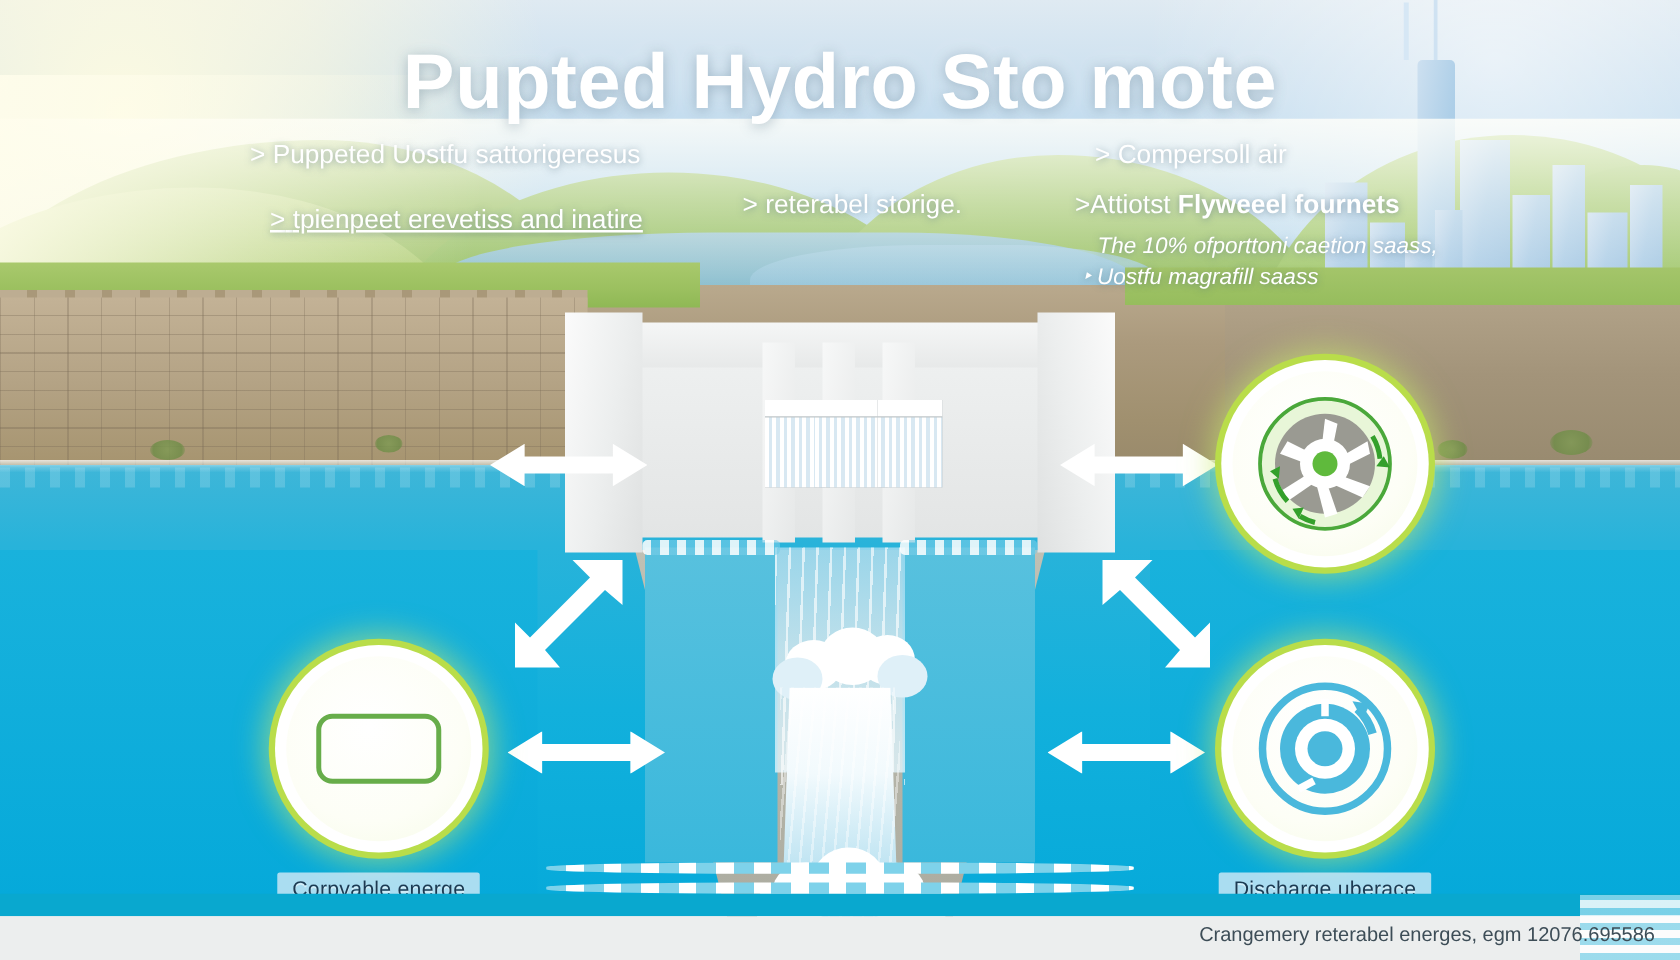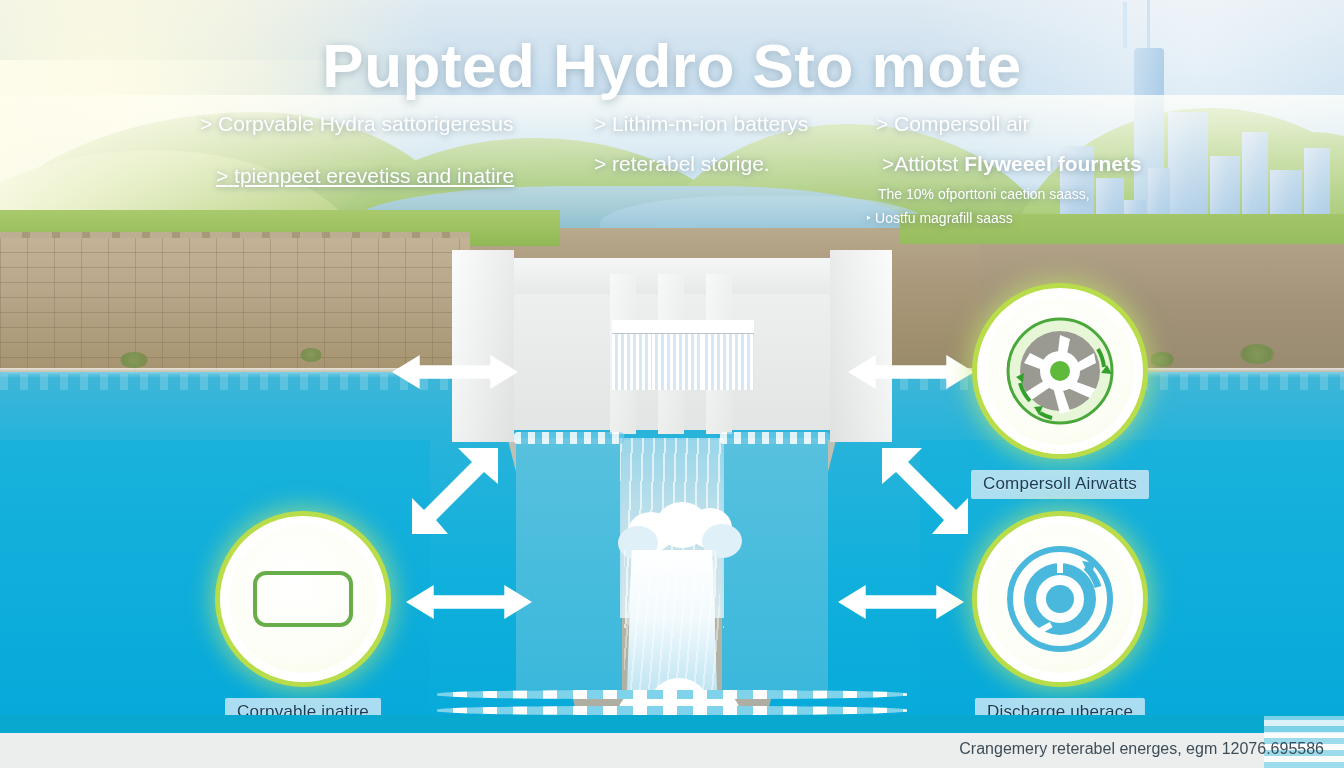--- a/index.html
+++ b/index.html
@@ -267,21 +267,21 @@
   
   .title{
     position:absolute;left:0;top:30px;width:1344px;text-align:center;
     font-size:62px;font-weight:bold;color:#ffffff;letter-spacing:.5px;
     text-shadow:0 2px 10px rgba(90,120,140,.45), 0 0 26px rgba(255,255,255,.35);
   }
   .bul{
     position:absolute;color:#ffffff;font-size:21px;white-space:nowrap;
     text-shadow:0 1px 6px rgba(70,100,120,.55);
   }
-  .bul.sm{font-size:14px;}
+  .bul.sm{font-size:18px;font-style:italic;}
   .bul.bold b{font-weight:bold;}
 
   
   .footer-band{
     position:absolute;left:0;top:715px;width:1344px;height:18px;background:#09a8cf;
   }
   .footer{
     position:absolute;left:0;top:733px;width:1344px;height:35px;background:#eceeee;
   }
   .footer-text{
@@ -424,31 +424,30 @@
         <circle cx="62" cy="62" r="20" fill="#ffffff"></circle>
         <circle cx="62" cy="62" r="10" fill="#5fba3c"></circle>
         <path d="M100 40 a44 44 0 0 1 6 18" fill="none" stroke="#34a02c" stroke-width="4"></path>
         <path d="M103 64 l6 -8 5 9 z" fill="#34a02c"></path>
         <path d="M22 74 a44 44 0 0 0 10 18" fill="none" stroke="#34a02c" stroke-width="4"></path>
         <path d="M18 68 l8 -4 -1 10 z" fill="#34a02c"></path>
         <path d="M42 104 a44 44 0 0 0 12 5" fill="none" stroke="#34a02c" stroke-width="4"></path>
         <path d="M36 98 l9 -1 -4 9 z" fill="#34a02c"></path>
       </svg>
     </div>
-    <div class="node-label">Compersoll Airwatts</div>
   </div>
 
   <div class="node" style="left:220px;top:516px;">
     <div class="node-ring"></div>
     <div class="node-inner">
       <svg width="104" height="60" viewBox="0 0 104 60">
         <rect x="4" y="4" width="96" height="52" rx="11" fill="none" stroke="#67ad4a" stroke-width="4"></rect>
       </svg>
     </div>
-    <div class="node-label">Corpvable inatire</div>
+    <div class="node-label">Corpvable energe</div>
   </div>
 
   <div class="node" style="left:977px;top:516px;">
     <div class="node-ring"></div>
     <div class="node-inner">
       <svg width="124" height="124" viewBox="0 0 124 124">
         <circle cx="62" cy="62" r="50" fill="none" stroke="#4ab8dc" stroke-width="6"></circle>
         <circle cx="62" cy="62" r="36" fill="#4ab8dc"></circle>
         <circle cx="62" cy="62" r="24" fill="#ffffff"></circle>
         <circle cx="62" cy="62" r="14" fill="#4ab8dc"></circle>
@@ -458,41 +457,37 @@
         <path d="M84 24 l14 2 -6 13 z" fill="#4ab8dc"></path>
       </svg>
     </div>
     <div class="node-label">Discharge  uberace</div>
   </div>
 
   <div class="title">Pupted Hydro Sto mote</div>
 
   <div class="bul" style="left:200px;top:112px;">
     <span>&gt;</span>
-    <span>Corpvable Hydra sattorigeresus</span>
-  </div>
-  <div class="bul" style="left:594px;top:112px;">
-    <span>&gt;</span>
-    <span>Lithim-m-ion batterys</span>
+    <span>Puppeted Uostfu sattorigeresus</span>
   </div>
   <div class="bul" style="left:876px;top:112px;">
     <span>&gt;</span>
     <span>Compersoll air</span>
   </div>
 
   <div class="bul" style="left:216px;top:164px;text-decoration:underline;">
     <span>&gt;</span>
     <span>tpienpeet erevetiss and inatire</span>
   </div>
   <div class="bul" style="left:594px;top:152px;">
     <span>&gt;</span>
     <span>reterabel storige.</span>
   </div>
 
-  <div class="bul bold" style="left:882px;top:152px;">
+  <div class="bul bold" style="left:860px;top:152px;">
     <span>&gt;</span><span>Attiotst </span><b>Flyweeel fournets</b>
   </div>
   <div class="bul sm" style="left:878px;top:186px;">
     <span>The 10% ofporttoni caetion saass,</span>
   </div>
   <div class="bul sm" style="left:866px;top:208px;">
     <span>‣</span>
     <span>Uostfu magrafill saass</span>
   </div>
 

